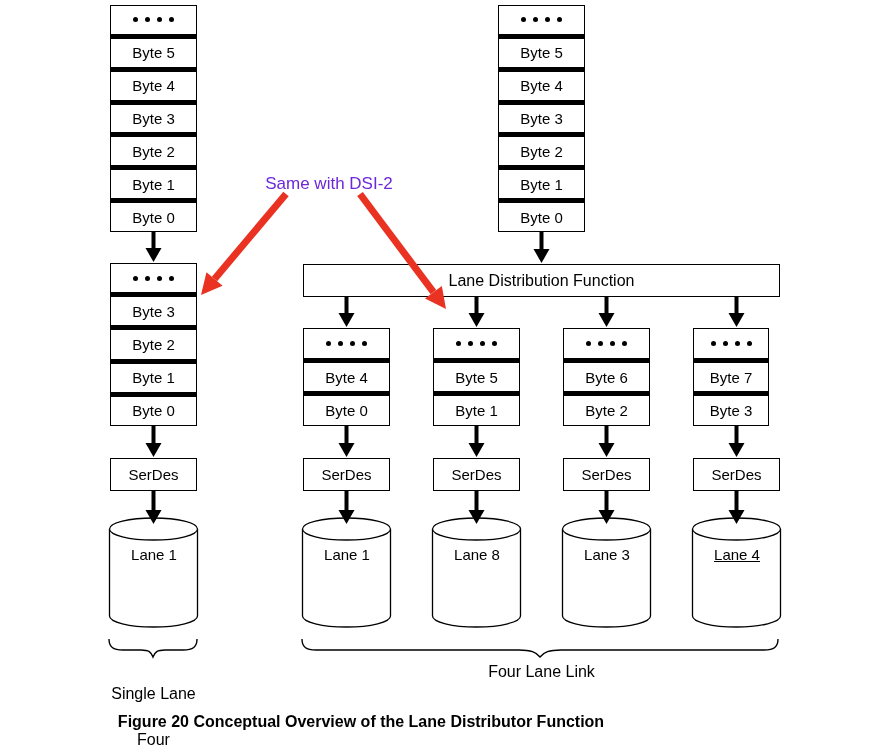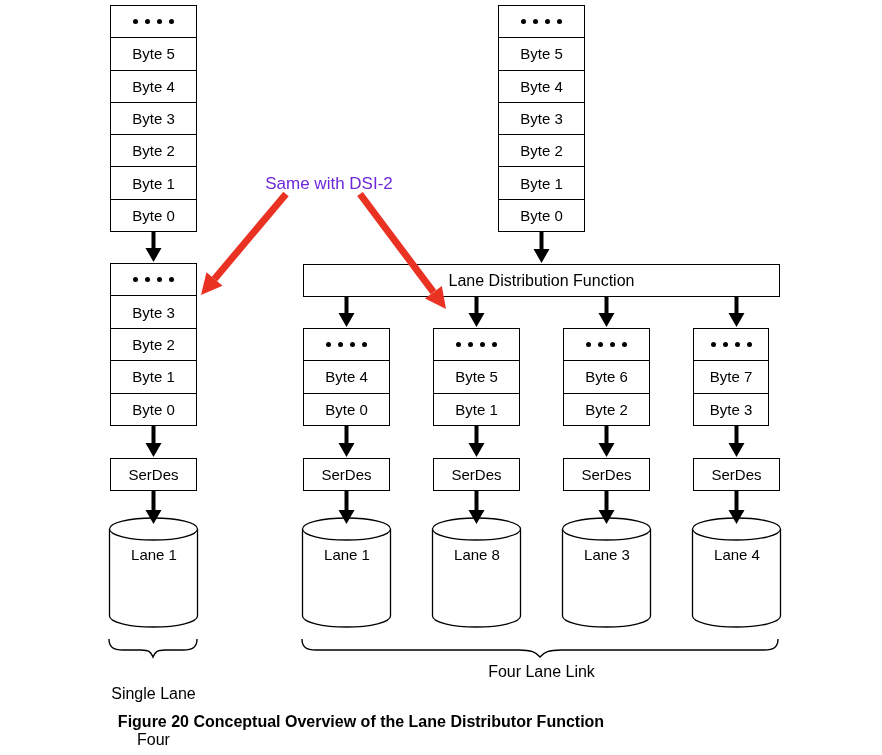--- a/index.html
+++ b/index.html
@@ -9,21 +9,21 @@
   }
   svg.layer{position:absolute;left:0;top:0;pointer-events:none;}
   #underlay{z-index:1;}
   #overlay{z-index:3;}
   .stack{
     position:absolute;border:1px solid #000;background:#fff;
     display:flex;flex-direction:column;box-sizing:border-box;z-index:2;
   }
   .cell{
     flex:1;display:flex;align-items:center;justify-content:center;
-    font-size:15px;border-top:1px solid #000000;white-space:nowrap;
+    font-size:15px;border-top:5px solid #000000;white-space:nowrap;
   }
   .cell:first-child{border-top:none;}
   .dots{display:flex;gap:7px;align-items:center;}
   .dot{width:5px;height:5px;border-radius:50%;background:#000;}
   .box{
     position:absolute;border:1px solid #000;background:#fff;box-sizing:border-box;
     display:flex;align-items:center;justify-content:center;font-size:15px;z-index:2;
     white-space:nowrap;
   }
   .ldf{font-size:16px;}
@@ -189,21 +189,21 @@
   <div class="box" style="left:110px;top:458px;width:87px;height:33px;">SerDes</div>
   <div class="box" style="left:303px;top:458px;width:87px;height:33px;">SerDes</div>
   <div class="box" style="left:433px;top:458px;width:87px;height:33px;">SerDes</div>
   <div class="box" style="left:563px;top:458px;width:87px;height:33px;">SerDes</div>
   <div class="box" style="left:693px;top:458px;width:87px;height:33px;">SerDes</div>
 
   <div class="lbl lane-name" style="left:110px;">Lane 1</div>
   <div class="lbl lane-name" style="left:303px;">Lane 1</div>
   <div class="lbl lane-name" style="left:433px;">Lane 8</div>
   <div class="lbl lane-name" style="left:563px;">Lane 3</div>
-  <div class="lbl lane-name" style="left:693px;">Lane 4</div>
+  <div class="lbl lane-name" style="left:693px;text-decoration:underline;">Lane 4</div>
 
   <div class="lbl dsi2" id="dsi2-note" style="color: #6d28d9;">Same with DSI-2</div>
 
   <div class="lbl link-lbl" style="left:103px;top:659px;width:101px;">
     <div>Single Lane</div>
     <div>Four</div>
   </div>
   <div class="lbl link-lbl" style="left:303px;top:660px;width:477px;">Four Lane Link</div>
 
   <div class="lbl caption">Figure 20 Conceptual Overview of the Lane Distributor Function</div>

